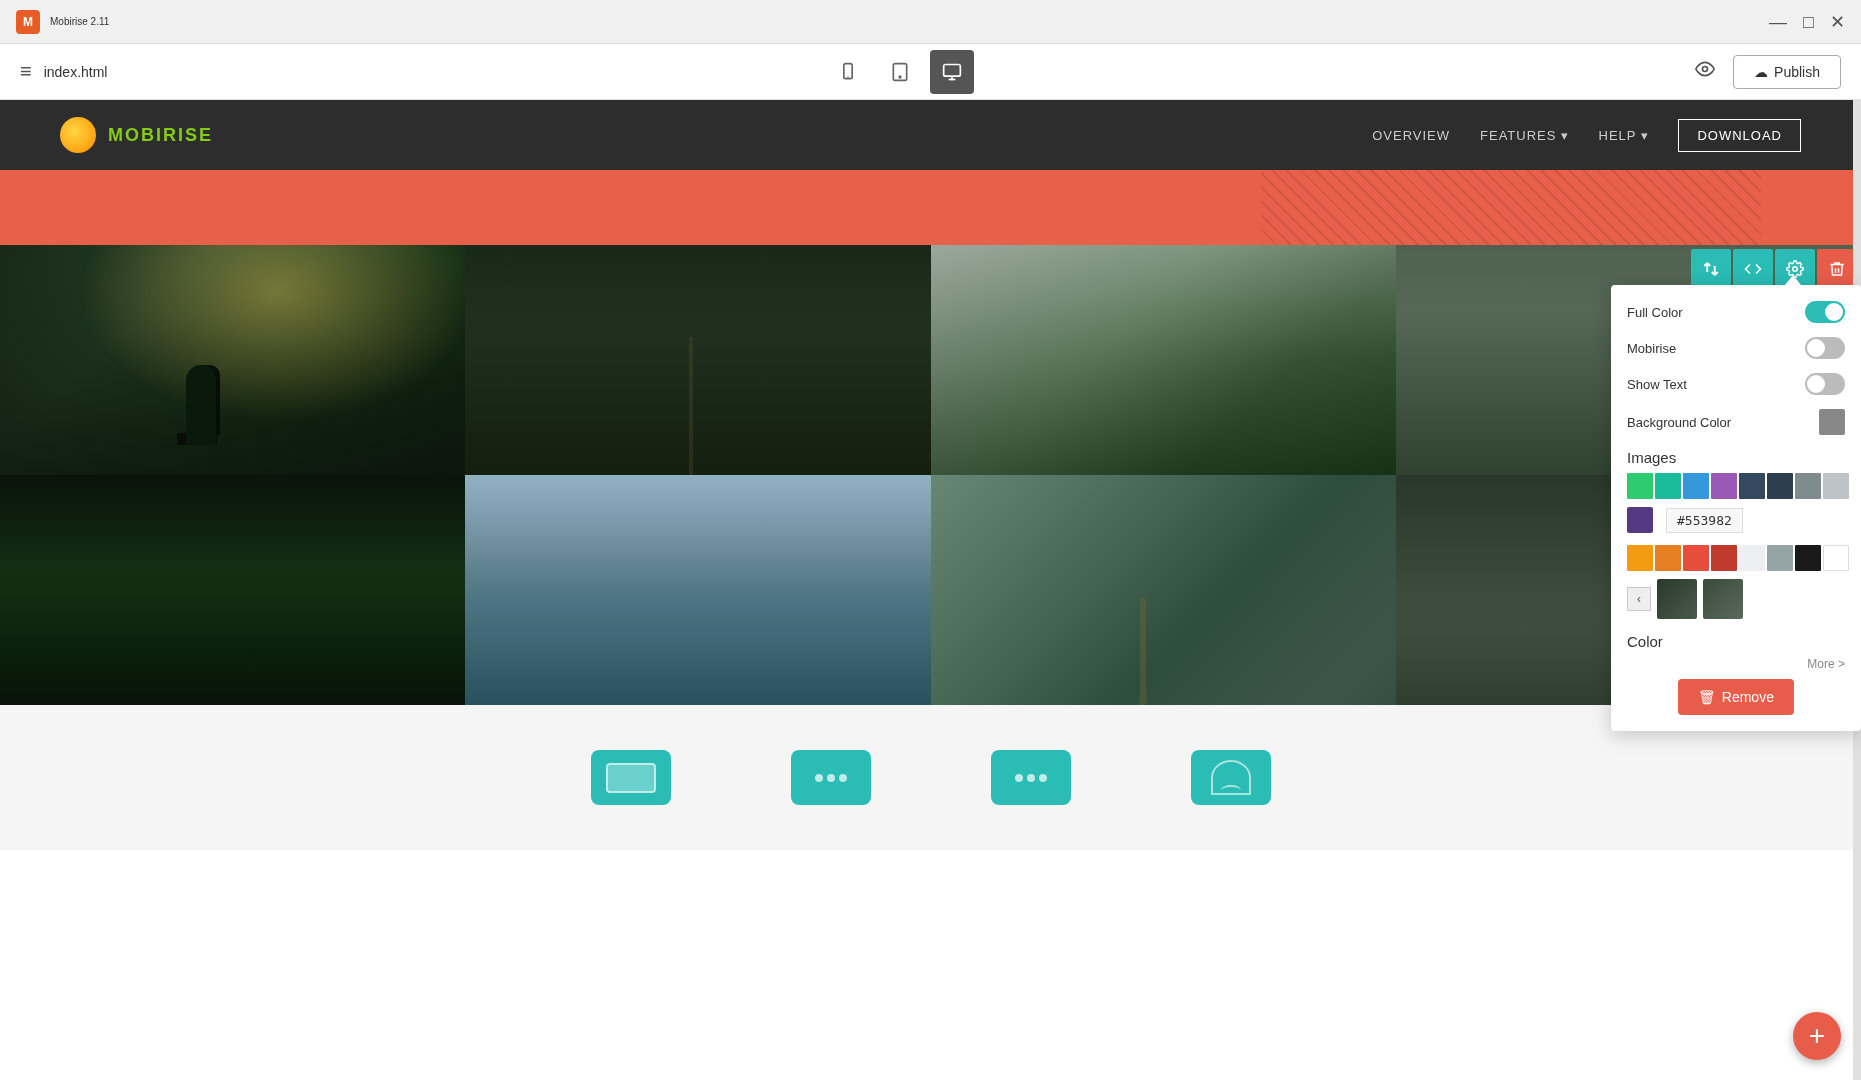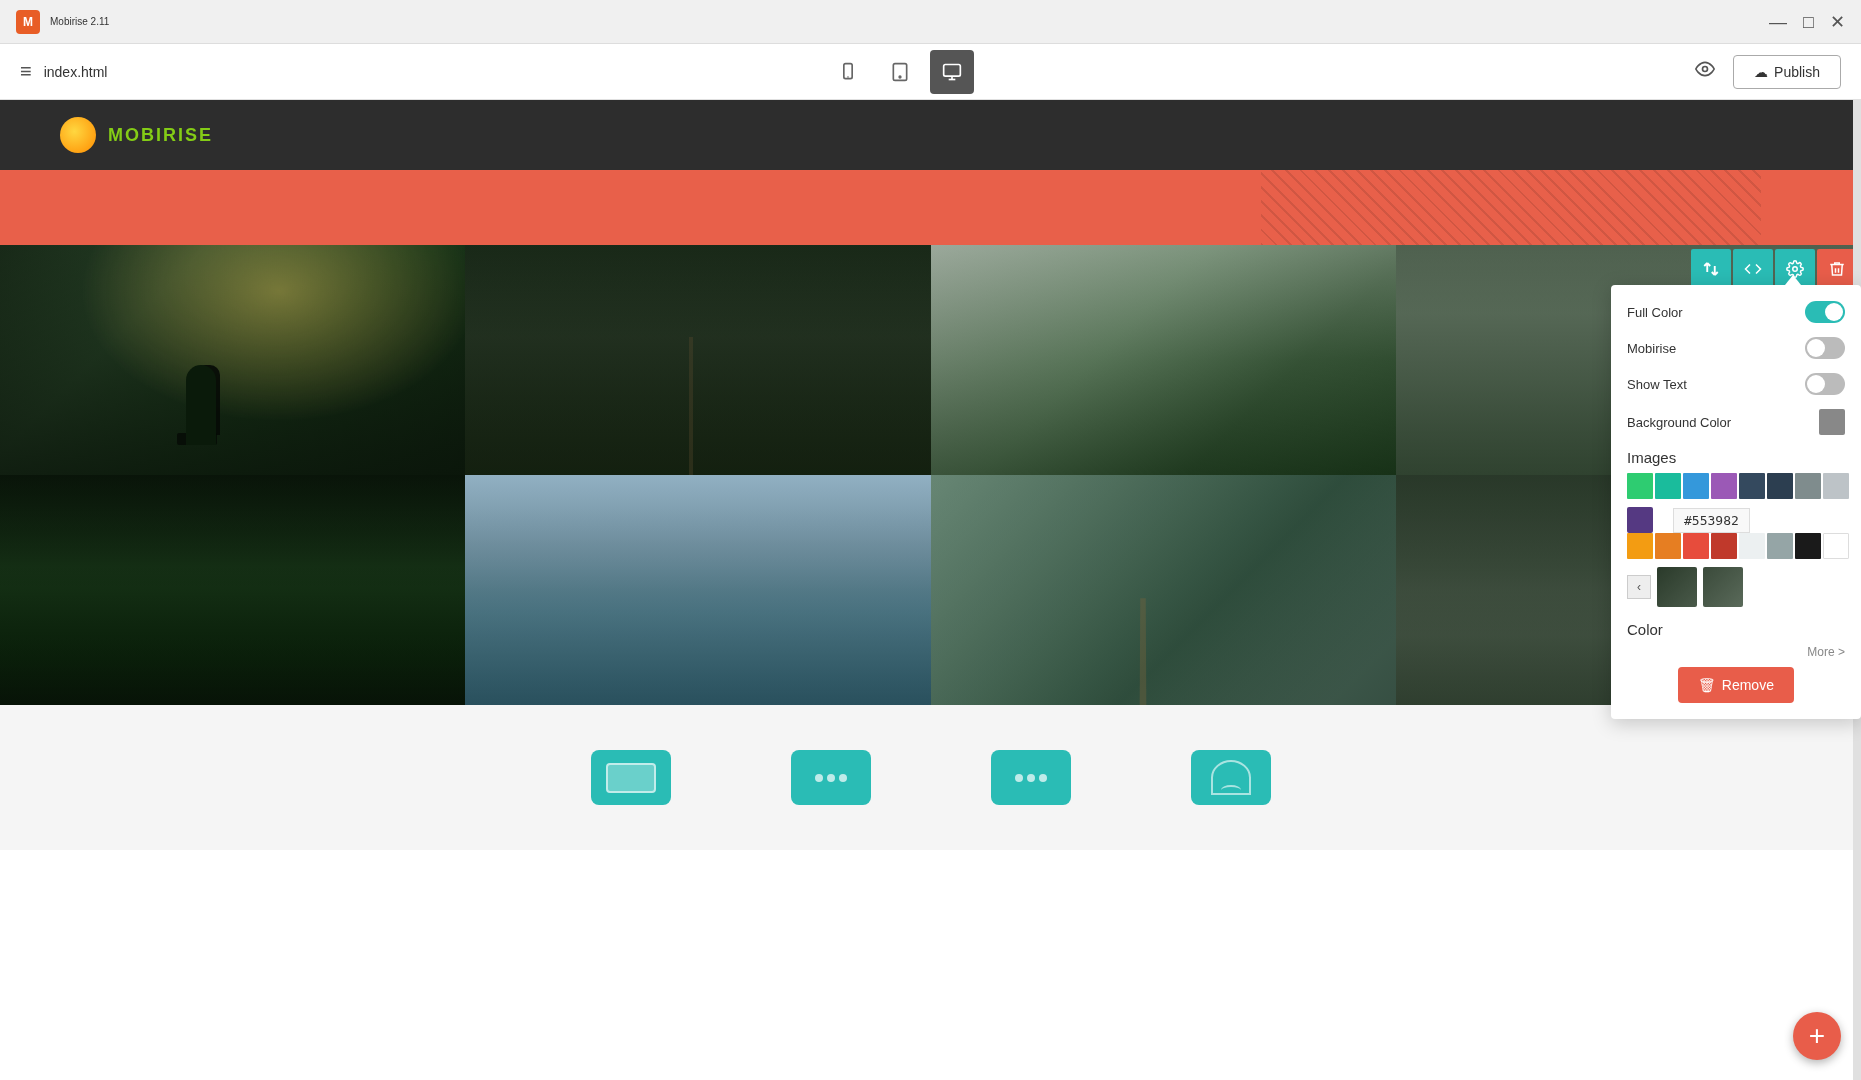--- a/index.html
+++ b/index.html
@@ -201,21 +201,21 @@
     .color-swatch {
       width: 26px; height: 26px; cursor: pointer; border-radius: 1px;
     }
     .color-row2 {
       display: grid;
       grid-template-columns: repeat(8, 1fr);
       gap: 2px;
       margin-bottom: 8px;
     }
     .hex-input-row {
-      display: flex; align-items: center; gap: 20px; 
+      display: flex; align-items: center; gap: 13px; margin-bottom: 12px;
     }
     .hex-display {
       background: #f8f8f8; border: 1px solid #ddd; padding: 4px 10px;
       font-size: 13px; color: #333; font-family: monospace;
     }
     .images-row {
       display: flex; align-items: center; gap: 6px; margin-bottom: 14px;
     }
     .image-thumb {
       width: 40px; height: 40px; background: #888; border-radius: 2px;
@@ -331,20 +331,26 @@
   </div>
 </div>
 
 <div class="preview-area">
 
   <div class="site-navbar">
     <div class="site-logo">
       <div class="site-logo-icon"></div>
       <span class="site-logo-text">MOBIRISE</span>
     </div>
+    <div class="site-nav-links">
+      <a class="site-nav-link">OVERVIEW</a>
+      <a class="site-nav-link">FEATURES ▾</a>
+      <a class="site-nav-link">HELP ▾</a>
+      <button class="site-nav-btn">DOWNLOAD</button>
+    </div>
   </div>
 
   <div class="orange-section">
 
     <div style="position:relative;height:100%;overflow:hidden;">
       <div style="position:absolute;right:100px;top:0;width:500px;height:100%;background:repeating-linear-gradient(45deg, rgba(0,0,0,0.1) 0px, rgba(0,0,0,0.1) 2px, transparent 2px, transparent 10px);"></div>
     </div>
   </div>
 
   <div class="gallery-grid">

